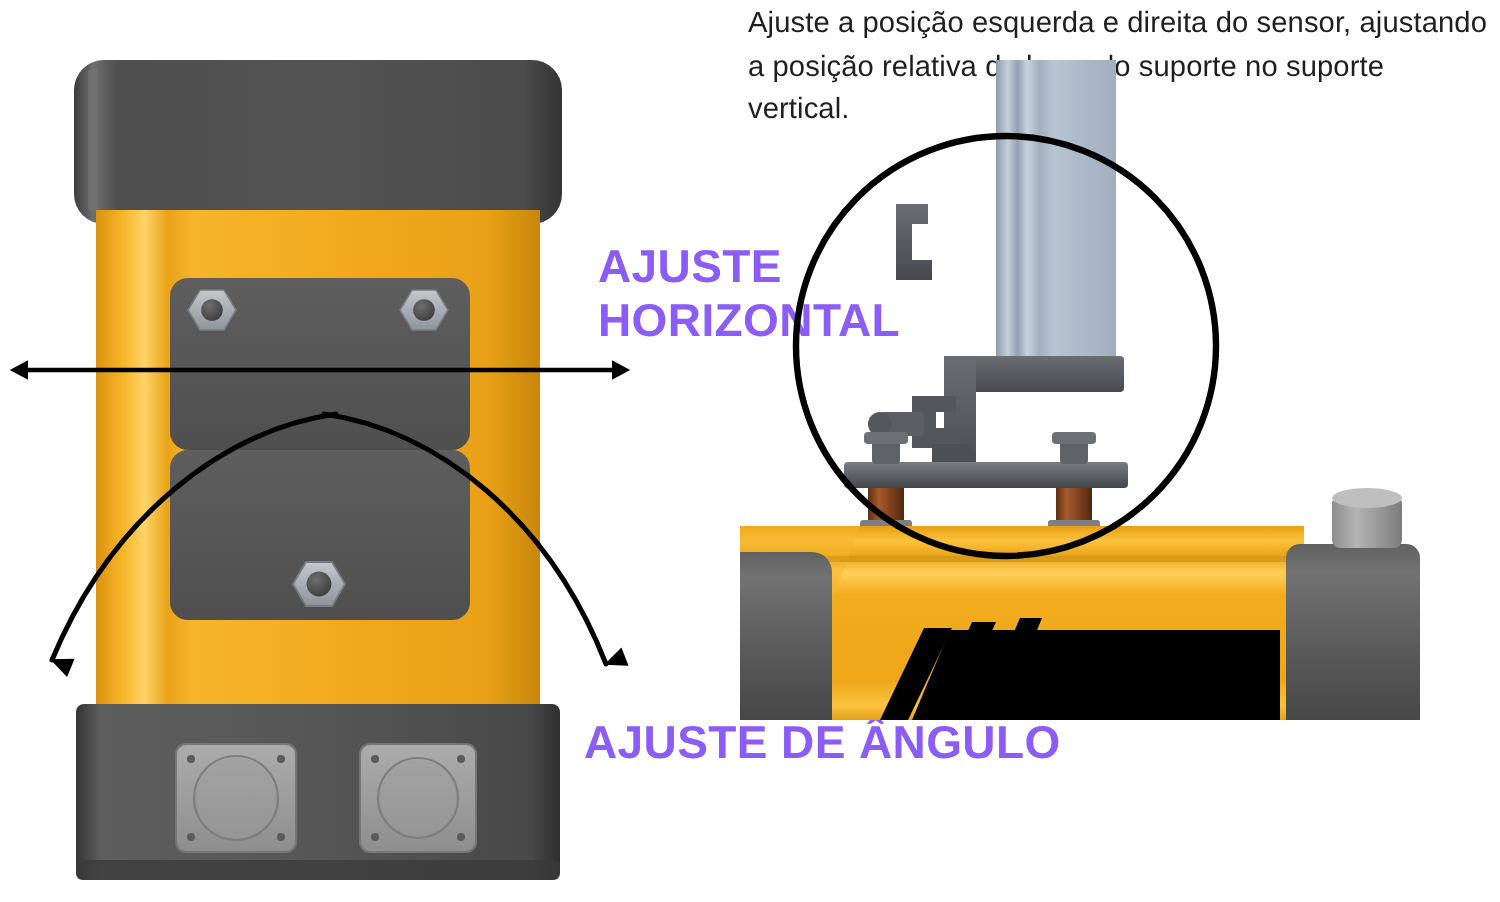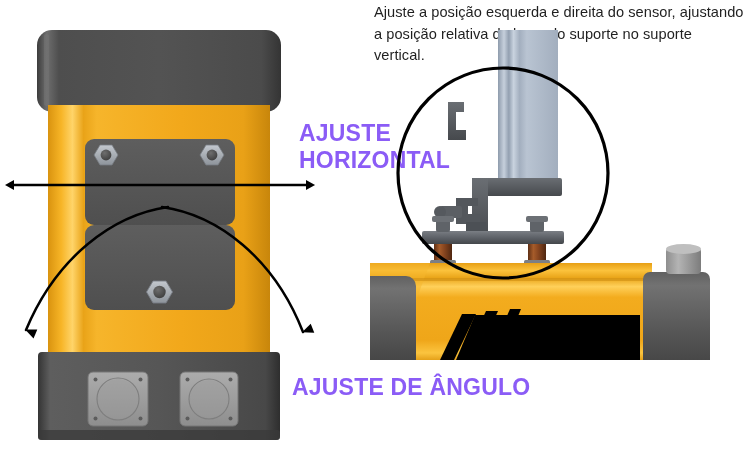--- a/index.html
+++ b/index.html
@@ -40,21 +40,21 @@
     letter-spacing: 0.2px;
     white-space: pre-line;
     font-weight: bold;
   }
   #label-horizontal {
     left: 299px;
     top: 120px;
   }
   #label-angle {
     left: 292px;
-    top: 374px;
+    top: 358px;
     white-space: nowrap;
   }
 
   
   svg.draw { display:block; }
 </style>
 </head>
 <body>
 
 <div id="stage">

